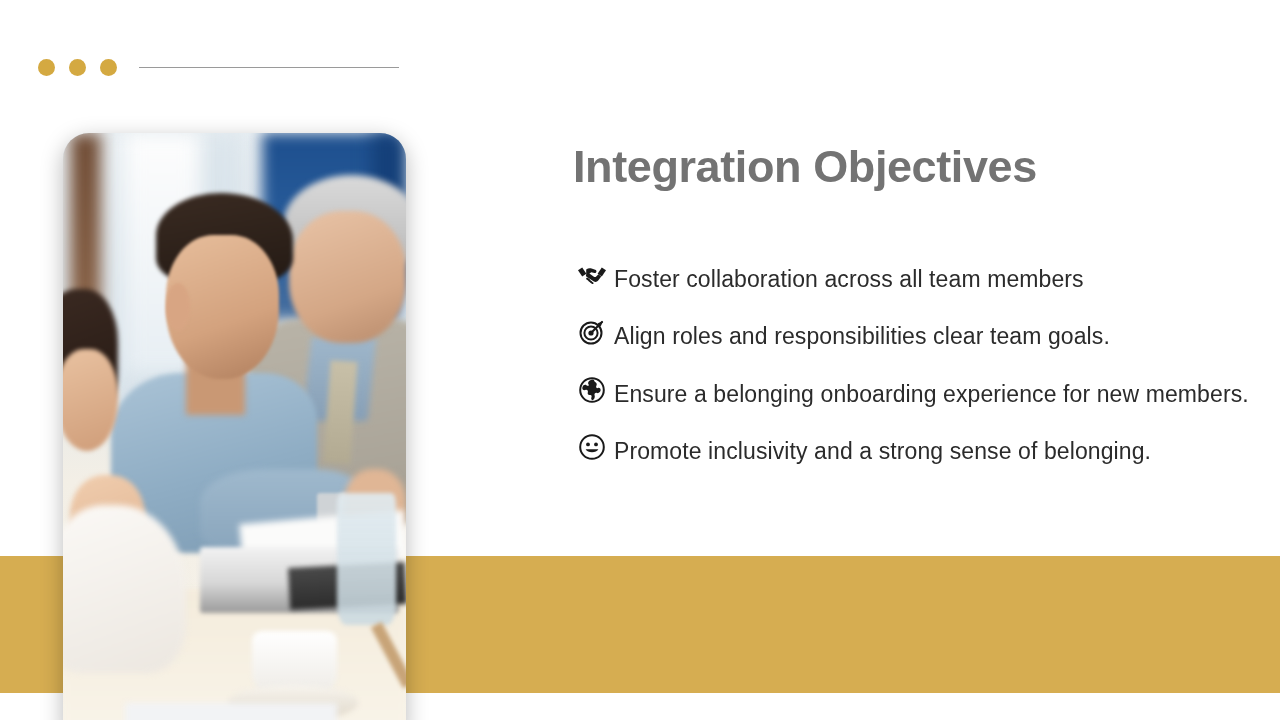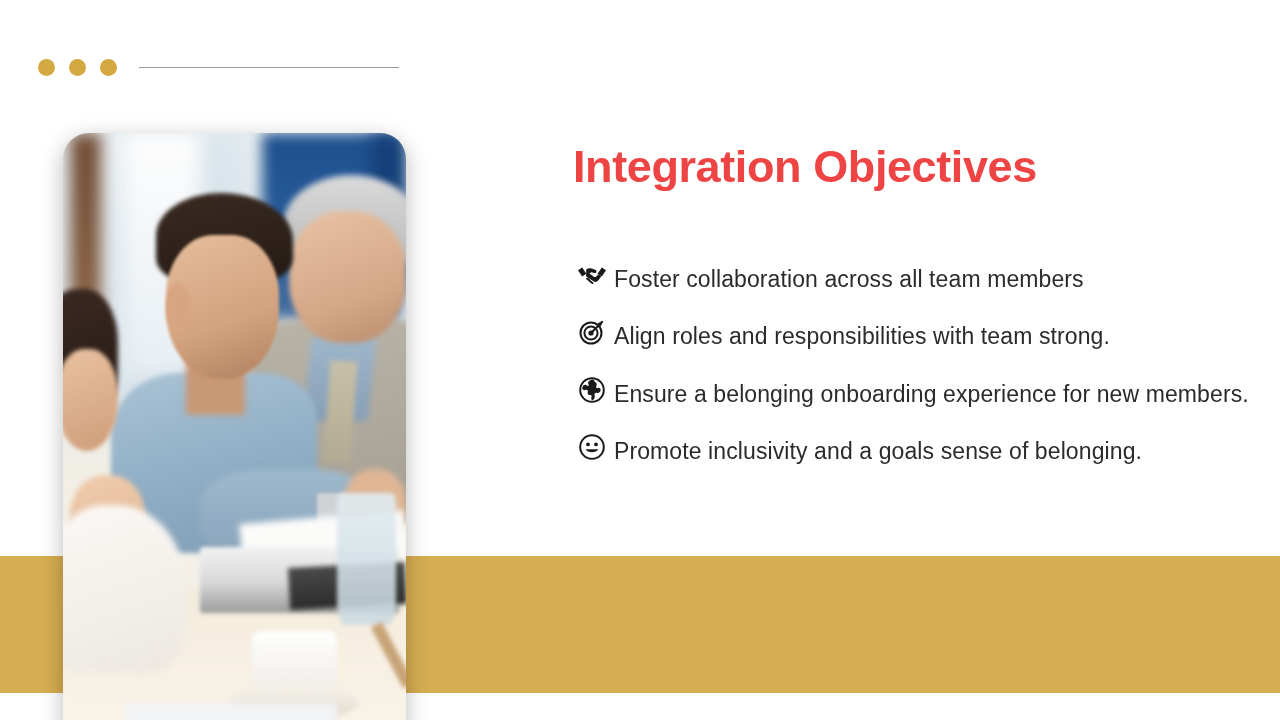--- a/index.html
+++ b/index.html
@@ -267,21 +267,21 @@
     filter: blur(3px);
   }
 
   
   .title {
     position: absolute;
     left: 573px;
     top: 141px;
     font-size: 45px;
     font-weight: bold;
-    color: #ef4444;
+    color: #737373;
     letter-spacing: -0.4px;
     white-space: nowrap;
   }
 
   .bullets {
     position: absolute;
     left: 570px;
     top: 246px;
     width: 680px;
   }
@@ -380,21 +380,21 @@
     <div class="bullet-row">
       <span class="bullet-icon">
         <svg width="28" height="28" viewBox="0 0 28 28" fill="none" stroke="currentColor">
           <circle cx="13" cy="15" r="10.5" stroke-width="2"></circle>
           <circle cx="13" cy="15" r="6.6" stroke-width="2"></circle>
           <circle cx="13" cy="15" r="2.6" fill="currentColor" stroke="none"></circle>
           <path d="M13 15 L24 4" stroke-width="2.2" stroke-linecap="round"></path>
           <path d="M19.6 5.2 L24.6 3.4 L22.8 8.4 Z" fill="currentColor" stroke="none"></path>
         </svg>
       </span>
-      <span class="bullet-text">Align roles and responsibilities with team strong.</span>
+      <span class="bullet-text">Align roles and responsibilities clear team goals.</span>
     </div>
 
     <div class="bullet-row">
       <span class="bullet-icon">
         <svg width="28" height="28" viewBox="0 0 28 28">
           <circle cx="14" cy="14" r="11.8" fill="none" stroke="currentColor" stroke-width="2"></circle>
           <path d="M14 3.6 C10.6 4.6 9.4 7.0 10.6 8.4 C11.6 9.6 9.6 10.2 8.4 9.2 C7.2 8.2 5.0 9.0 4.4 11.2 C3.8 13.4 5.6 14.6 7.4 14.0 C9.2 13.4 10.4 15.0 9.8 16.6 C9.2 18.2 10.6 19.4 12.0 19.0 C13.4 18.6 14.0 20.2 13.4 21.6 C12.9 22.8 13.4 24.0 14.4 24.3 C16.4 23.4 17.2 21.0 16.6 19.2 C16.0 17.4 17.6 16.4 19.0 17.0 C20.4 17.6 22.2 16.4 22.6 14.6 C23.0 12.8 21.4 11.4 20.0 12.0 C18.6 12.6 17.6 11.2 18.4 9.8 C19.2 8.4 18.6 6.6 17.2 6.0 C16.2 5.6 16.4 4.4 15.6 3.8 Z" fill="currentColor"></path>
         </svg>
       </span>
       <span class="bullet-text">Ensure a belonging onboarding experience for new members.</span>
@@ -402,17 +402,17 @@
 
     <div class="bullet-row">
       <span class="bullet-icon">
         <svg width="28" height="28" viewBox="0 0 28 28">
           <circle cx="14" cy="14" r="11.8" fill="none" stroke="currentColor" stroke-width="2"></circle>
           <circle cx="10" cy="11.4" r="1.9" fill="currentColor"></circle>
           <circle cx="18" cy="11.4" r="1.9" fill="currentColor"></circle>
           <path d="M7.6 16.2 C9.4 20.2 18.6 20.2 20.4 16.2 Z" fill="currentColor"></path>
         </svg>
       </span>
-      <span class="bullet-text">Promote inclusivity and a goals sense of belonging.</span>
+      <span class="bullet-text">Promote inclusivity and a strong sense of belonging.</span>
     </div>
 
   </div>
 </div>
 
 </body></html>

